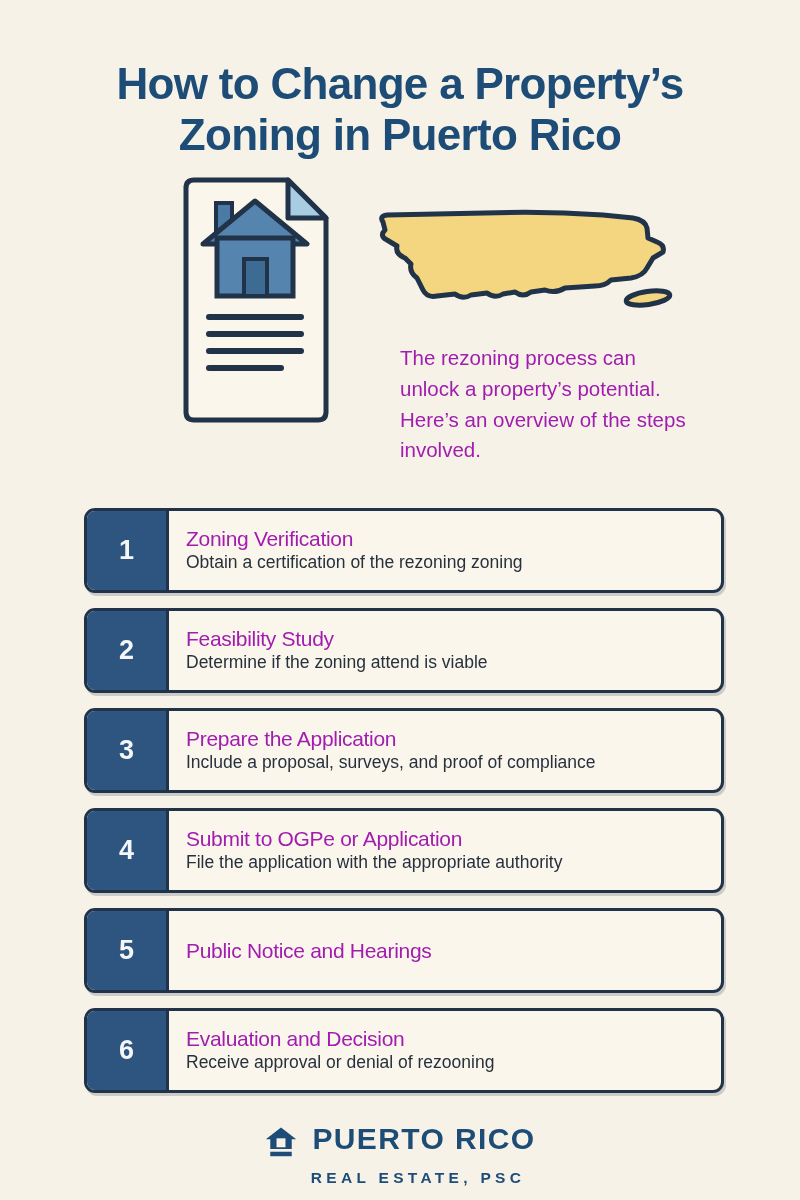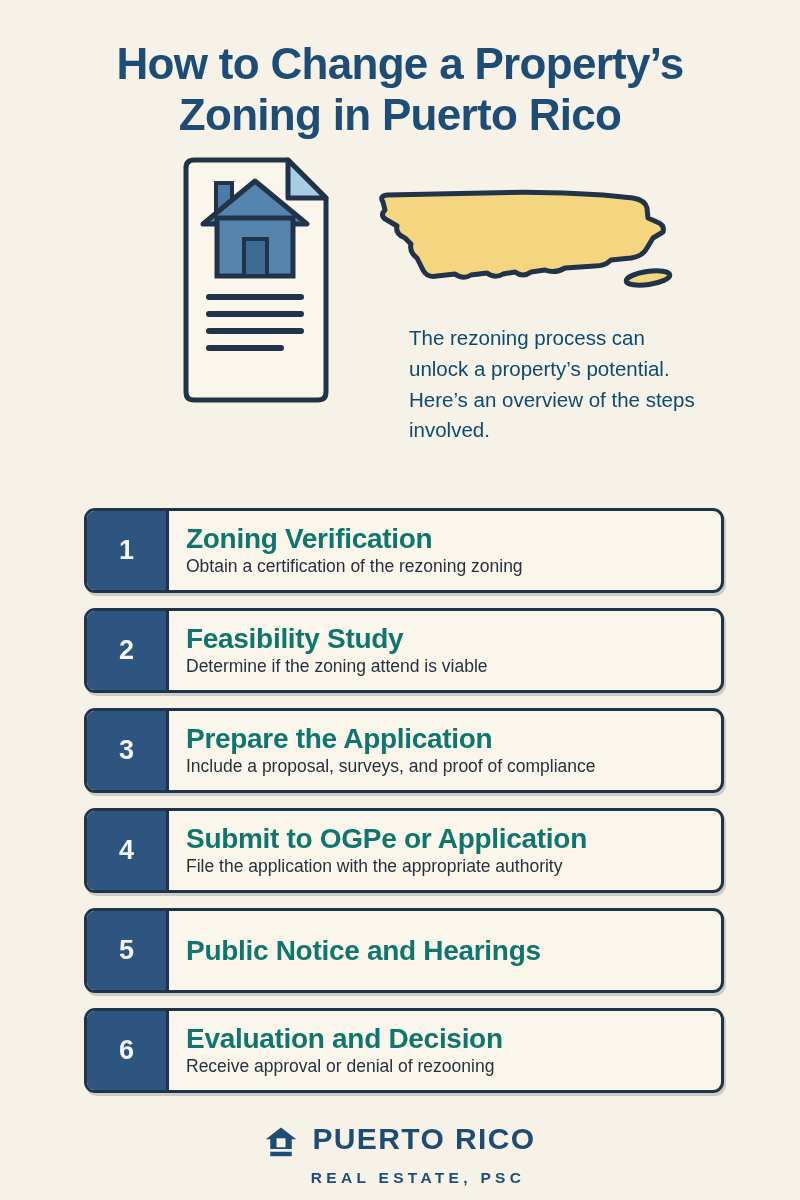--- a/index.html
+++ b/index.html
@@ -13,21 +13,21 @@
   }
 
   
   .title {
     text-align:center;
     color:#1d4d77;
     font-size:44px;
     font-weight:bold;
     line-height:1.16;
     letter-spacing:-0.7px;
-    padding:38px 60px 0 60px;
+    padding:58px 60px 0 60px;
   }
   .title .l2 { display:block; }
 
   
   .hero {
     position:relative;
     height:320px;
     margin-top:8px;
   }
 
@@ -41,23 +41,23 @@
   
   .map-wrap {
     position:absolute;
     left:365px; top:38px;
     width:325px; height:105px;
   }
 
   
   .intro {
     position:absolute;
-    left:409px; top:175px;
+    left:400px; top:175px;
     width:300px;
-    color:#0c4a6e;
+    color:#a21caf;
     font-size:20.5px;
     line-height:1.5;
   }
 
   
   .steps {
     position:absolute;
     left:84px; top:508px;
     width:640px;
   }
@@ -89,23 +89,23 @@
 
   .step-body {
     flex:1;
     display:flex;
     flex-direction:column;
     justify-content:center;
     padding:0 14px 0 17px;
   }
 
   .step-title {
-    color:#0f766e;
-    font-size:28px;
-    font-weight:bold;
+    color:#a21caf;
+    font-size:21px;
+    font-weight:normal;
     line-height:1.12;
     letter-spacing:-0.3px;
   }
 
   .step-desc {
     color:#26313d;
     font-size:17.5px;
     line-height:1.25;
     margin-top:2px;
   }

